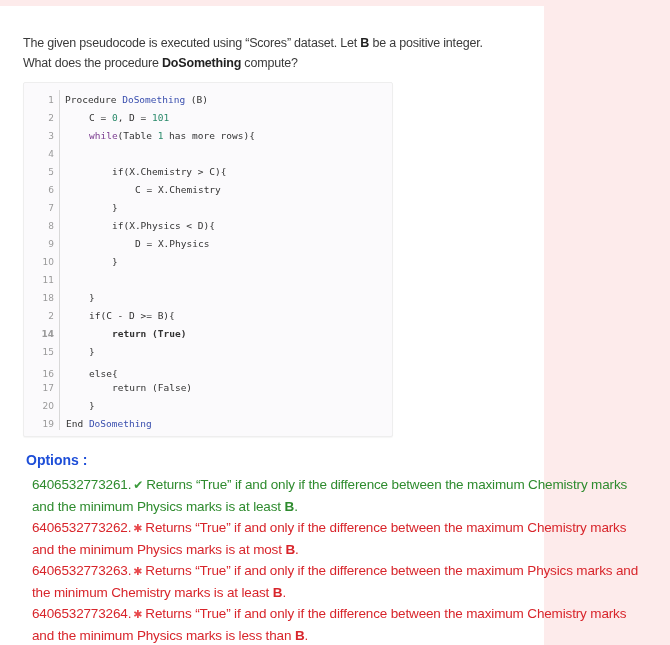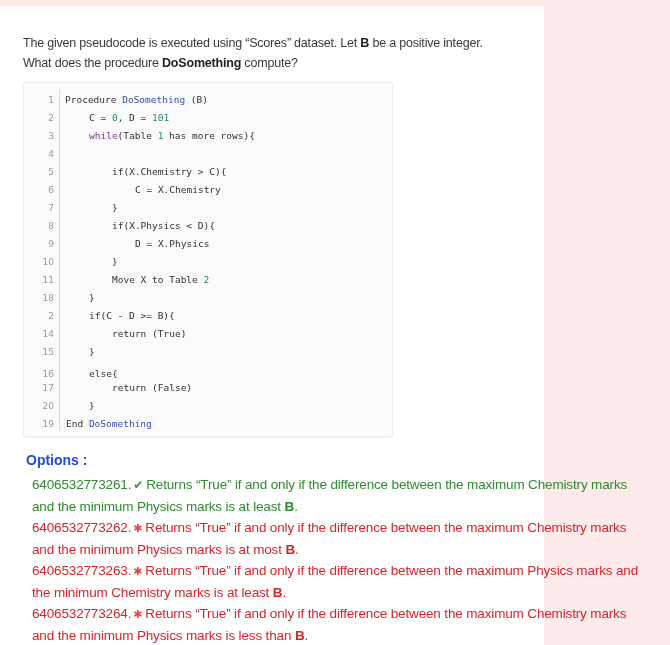--- a/index.html
+++ b/index.html
@@ -104,24 +104,24 @@
         <div class="code-line" style="top: 8px;"><span class="ln">1</span><span class="code-text" style="left: 30px; margin-left: 11px;">Procedure <span class="tok-fn">DoSomething</span> (B)</span></div>
         <div class="code-line" style="top: 26px;"><span class="ln">2</span><span class="code-text" style="left: 65px;">C = <span class="tok-num">0</span>, D = <span class="tok-num">101</span></span></div>
         <div class="code-line" style="top: 44px;"><span class="ln">3</span><span class="code-text" style="left: 65px;"><span class="tok-kw">while</span>(Table <span class="tok-num">1</span> has more rows){</span></div>
         <div class="code-line" style="top: 62px;"><span class="ln">4</span></div>
         <div class="code-line" style="top: 80px;"><span class="ln">5</span><span class="code-text" style="left: 88px;">if(X.Chemistry &gt; C){</span></div>
         <div class="code-line" style="top: 98px;"><span class="ln">6</span><span class="code-text" style="left: 111px;">C = X.Chemistry</span></div>
         <div class="code-line" style="top: 116px;"><span class="ln">7</span><span class="code-text" style="left: 88px;">}</span></div>
         <div class="code-line" style="top: 134px;"><span class="ln">8</span><span class="code-text" style="left: 88px;">if(X.Physics &lt; D){</span></div>
         <div class="code-line" style="top: 152px;"><span class="ln">9</span><span class="code-text" style="left: 111px;">D = X.Physics</span></div>
         <div class="code-line" style="top: 170px;"><span class="ln">10</span><span class="code-text" style="left: 88px;">}</span></div>
-        <div class="code-line" style="top: 188px;"><span class="ln">11</span><span class="code-text" style="left: 88px;">Move X to Table <span class="tok-num">2</span></span></div>
+        <div class="code-line" style="top: 188px;"><span class="ln">11</span></div>
         <div class="code-line" style="top: 206px;"><span class="ln">18</span><span class="code-text" style="left: 65px;">}</span></div>
         <div class="code-line" style="top: 224px;"><span class="ln">2</span><span class="code-text" style="left: 65px;">if(C - D &gt;= B){</span></div>
-        <div class="code-line" style="top: 242px;"><span class="ln">14</span><span class="code-text" style="left: 88px;">return (True)</span></div>
+        <div class="code-line" style="top: 242px; font-weight: bold;"><span class="ln">14</span><span class="code-text" style="left: 88px;">return (True)</span></div>
         <div class="code-line" style="top: 260px;"><span class="ln">15</span><span class="code-text" style="left: 65px;">}</span></div>
         <div class="code-line" style="top: 282px;"><span class="ln">16</span><span class="code-text" style="left: 65px;">else{</span></div>
         <div class="code-line" style="top: 296px;"><span class="ln">17</span><span class="code-text" style="left: 88px;">return (False)</span></div>
         <div class="code-line" style="top: 314px;"><span class="ln">20</span><span class="code-text" style="left: 65px;">}</span></div>
         <div class="code-line" style="top: 332px;"><span class="ln">19</span><span class="code-text" style="left: 42px;">End <span class="tok-fn">DoSomething</span></span></div>
       </div>
   </div>
 
   <div class="options-title">Options :</div>
 

